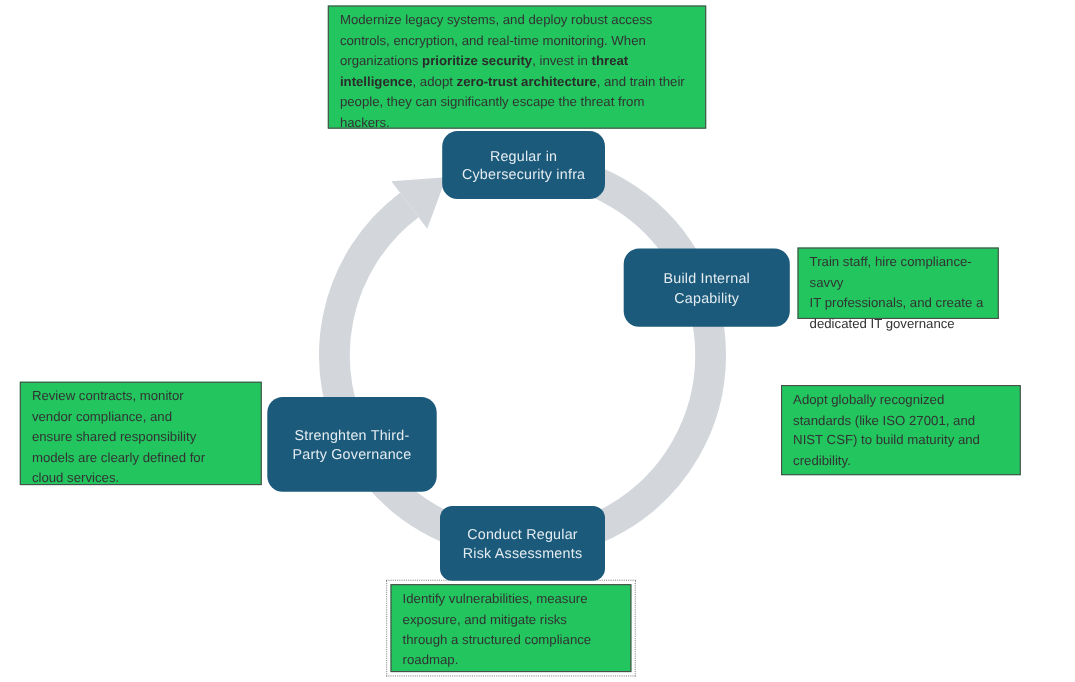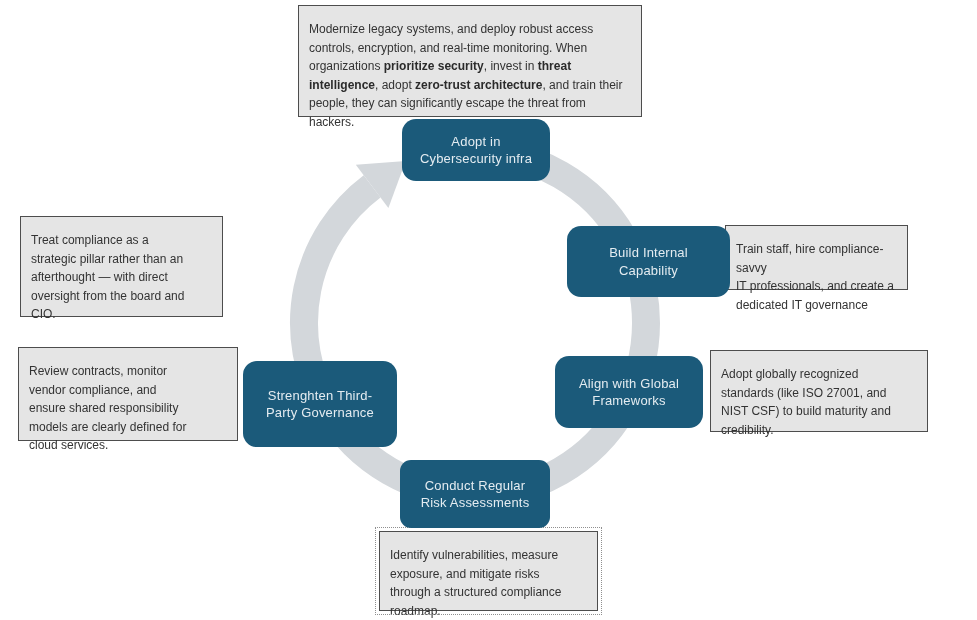--- a/index.html
+++ b/index.html
@@ -18,61 +18,56 @@
     color:#e4ecf1;
     display:flex;align-items:center;justify-content:center;
     text-align:center;
     font-size:13px;line-height:17.5px;
     z-index:2;
     letter-spacing:.2px;
   }
   .node .lbl{white-space:pre-line;padding:4px 6px;}
   .callout{
     position:absolute;
-    background:#e5e5e5;
+    background:#22c55e;
     border:1.4px solid #4d4d4d;
     color:#333333;
     font-size:12px;line-height:18.5px;
-    padding:14px 10px;
+    padding:3px 10px;
     box-sizing:border-box;
     z-index:1;
   }
   .callout .txt{white-space:pre-line;}
   .callout.rich .txt{white-space:normal;}
   .callout.selected{
     outline:1.6px dotted #8f8f8f;
     outline-offset:3px;
-    margin-left:24px;
   }
   b{color:#2b2b2b;}
 </style>
 </head>
 <body>
 
 <div class="canvas">
 
   <svg class="ring-svg" width="977" height="620" viewBox="0 0 977 620">
     <path d="M475,152 A171,171 0 0 1 623.1,408.5 A171,171 0 0 1 326.9,408.5 A171,171 0 0 1 372.1,186.4" fill="none" stroke="#d3d7db" stroke-width="28"></path>
     <polygon points="405.7,161.1 388.4,208.0 355.8,164.8" fill="#d3d7db"></polygon>
   </svg>
 
   <div class="node" style="left:402px;top:119px;width:148px;height:62px;">
-    <span class="lbl">Adopt in
+    <span class="lbl">Regular in
 Cybersecurity infra</span>
   </div>
 
-  <div class="node" style="left:567px;top:226px;width:163px;height:71px;">
+  <div class="node" style="left:567px;top:226px;width:151px;height:71px;">
     <span class="lbl">Build Internal
 Capability</span>
   </div>
 
-  <div class="node" style="left:555px;top:356px;width:148px;height:72px;">
-    <span class="lbl">Align with Global
-Frameworks</span>
-  </div>
 
   <div class="node" style="left:400px;top:460px;width:150px;height:68px;border-radius:11px;">
     <span class="lbl">Conduct Regular
 Risk Assessments</span>
   </div>
 
   <div class="node" style="left:243px;top:361px;width:154px;height:86px;">
     <span class="lbl">Strenghten Third-
 Party Governance</span>
   </div>
@@ -103,21 +98,14 @@
   </div>
 
   <div class="callout" style="left:18px;top:347px;width:220px;height:94px;">
     <span class="txt">Review contracts, monitor
 vendor compliance, and
 ensure shared responsibility
 models are clearly defined for
 cloud services.</span>
   </div>
 
-  <div class="callout" style="left:20px;top:216px;width:203px;height:101px;">
-    <span class="txt">Treat compliance as a
-strategic pillar rather than an
-afterthought — with direct
-oversight from the board and
-CIO.</span>
-  </div>
 
 </div>
 
 </body></html>

